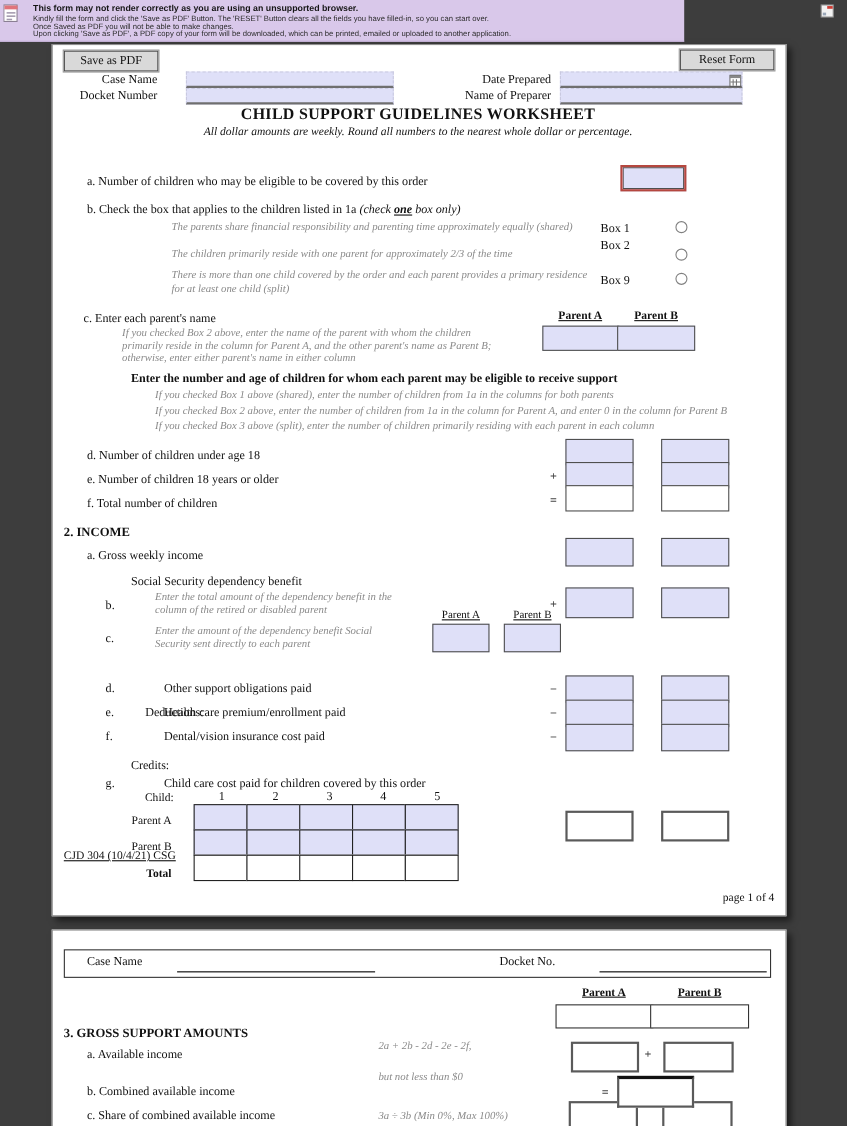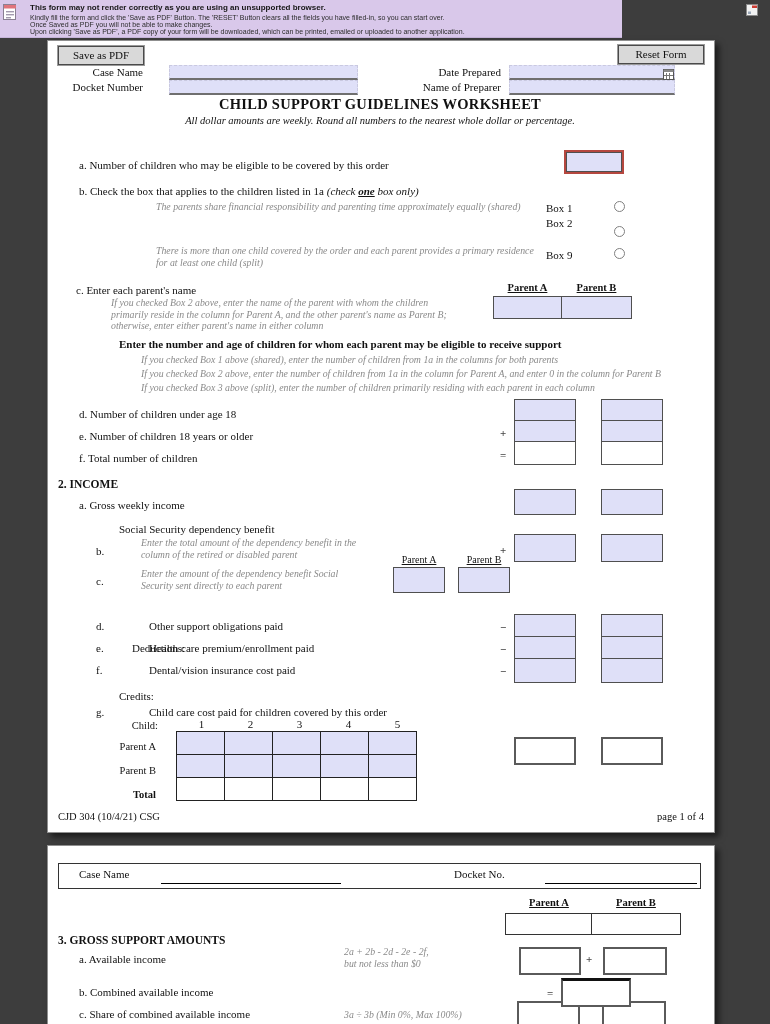--- a/index.html
+++ b/index.html
@@ -112,20 +112,21 @@
         <span>(check</span>
         <span class="one">one</span>
         <span>box only)</span>
       </span>
     </div>
 
     <div class="abs it" style="left:108px;top:160px;">The parents share financial responsibility and parenting time approximately equally (shared)</div>
     <div class="abs lbl" style="left:498px;top:161px;">Box 1</div>
     <div class="abs radio" style="left:566px;top:160px;"></div>
 
+    <div class="abs it" style="left:108px;top:185px;">The children primarily reside with one parent for approximately 2/3 of the time</div>
     <div class="abs lbl" style="left:498px;top:176px;">Box 2</div>
     <div class="abs radio" style="left:566px;top:185px;"></div>
 
     <div class="abs itw" style="left:108px;top:204px;width:390px;">There is more than one child covered by the order and each parent provides a primary residence for at least one child (split)</div>
     <div class="abs lbl" style="left:498px;top:208px;">Box 9</div>
     <div class="abs radio" style="left:566px;top:207px;"></div>
 
     <div class="abs lbl" style="left:28px;top:243px;">c. Enter each parent's name</div>
     <div class="abs ph" style="left:445px;top:241px;width:69px;">Parent A</div>
     <div class="abs ph" style="left:514px;top:241px;width:69px;">Parent B</div>
@@ -222,42 +223,42 @@
         <div class="ccell w"></div>
         <div class="ccell w"></div>
         <div class="ccell w"></div>
         <div class="ccell w"></div>
       </div>
     </div>
 
     <div class="abs bxw" style="left:466px;top:696px;width:58px;height:24px;"></div>
     <div class="abs bxw" style="left:553px;top:696px;width:58px;height:24px;"></div>
 
-    <div class="abs lbl sm" style="left:10px;top:770px;">CJD 304 (10/4/21) CSG</div>
+    <div class="abs lbl sm" style="left:10px;top:732px;text-decoration:underline;">CJD 304 (10/4/21) CSG</div>
     <div class="abs lbl r sm" style="left:556px;top:770px;width:100px;">page 1 of 4</div>
   </div>
 
   <div class="page page2">
 
     <div class="abs" style="left:10px;top:17px;width:641px;height:24px;border:1px solid #333;"></div>
     <div class="abs lbl" style="left:31px;top:22px;">Case Name</div>
     <div class="abs uline" style="left:113px;top:37px;width:180px;"></div>
     <div class="abs lbl" style="left:406px;top:22px;">Docket No.</div>
     <div class="abs uline" style="left:497px;top:37px;width:152px;"></div>
 
     <div class="abs ph" style="left:457px;top:51px;width:88px;">Parent A</div>
     <div class="abs ph" style="left:544px;top:51px;width:88px;">Parent B</div>
     <div class="abs bxw2" style="left:457px;top:67px;width:87px;height:20px;"></div>
     <div class="abs bxw2" style="left:543px;top:67px;width:88px;height:20px;"></div>
 
     <div class="abs h" style="left:10px;top:88px;">3. GROSS SUPPORT AMOUNTS</div>
 
     <div class="abs lbl" style="left:31px;top:107px;">a. Available income</div>
     <div class="abs it" style="left:296px;top:100px;">2a + 2b - 2d - 2e - 2f,</div>
-    <div class="abs it" style="left:296px;top:112px;text-align:right;">but not less than $0</div>
+    <div class="abs it" style="left:296px;top:128px;text-align:right;">but not less than $0</div>
     <div class="abs bxw" style="left:471px;top:101px;width:58px;height:24px;"></div>
     <div class="abs op" style="left:538px;top:107px;">+</div>
     <div class="abs bxw" style="left:555px;top:101px;width:60px;height:24px;"></div>
 
     <div class="abs lbl" style="left:31px;top:140px;">b. Combined available income</div>
     <div class="abs it" style="left:296px;top:141px;margin-top:41px;">Parent A 3a + Parent B 3a</div>
     <div class="abs op" style="left:499px;top:141px;">=</div>
     <div class="abs bxw" style="left:513px;top:132px;width:66px;height:24px;z-index:2;border-top:3px solid #111;"></div>
 
     <div class="abs lbl" style="left:31px;top:162px;">c. Share of combined available income</div>

